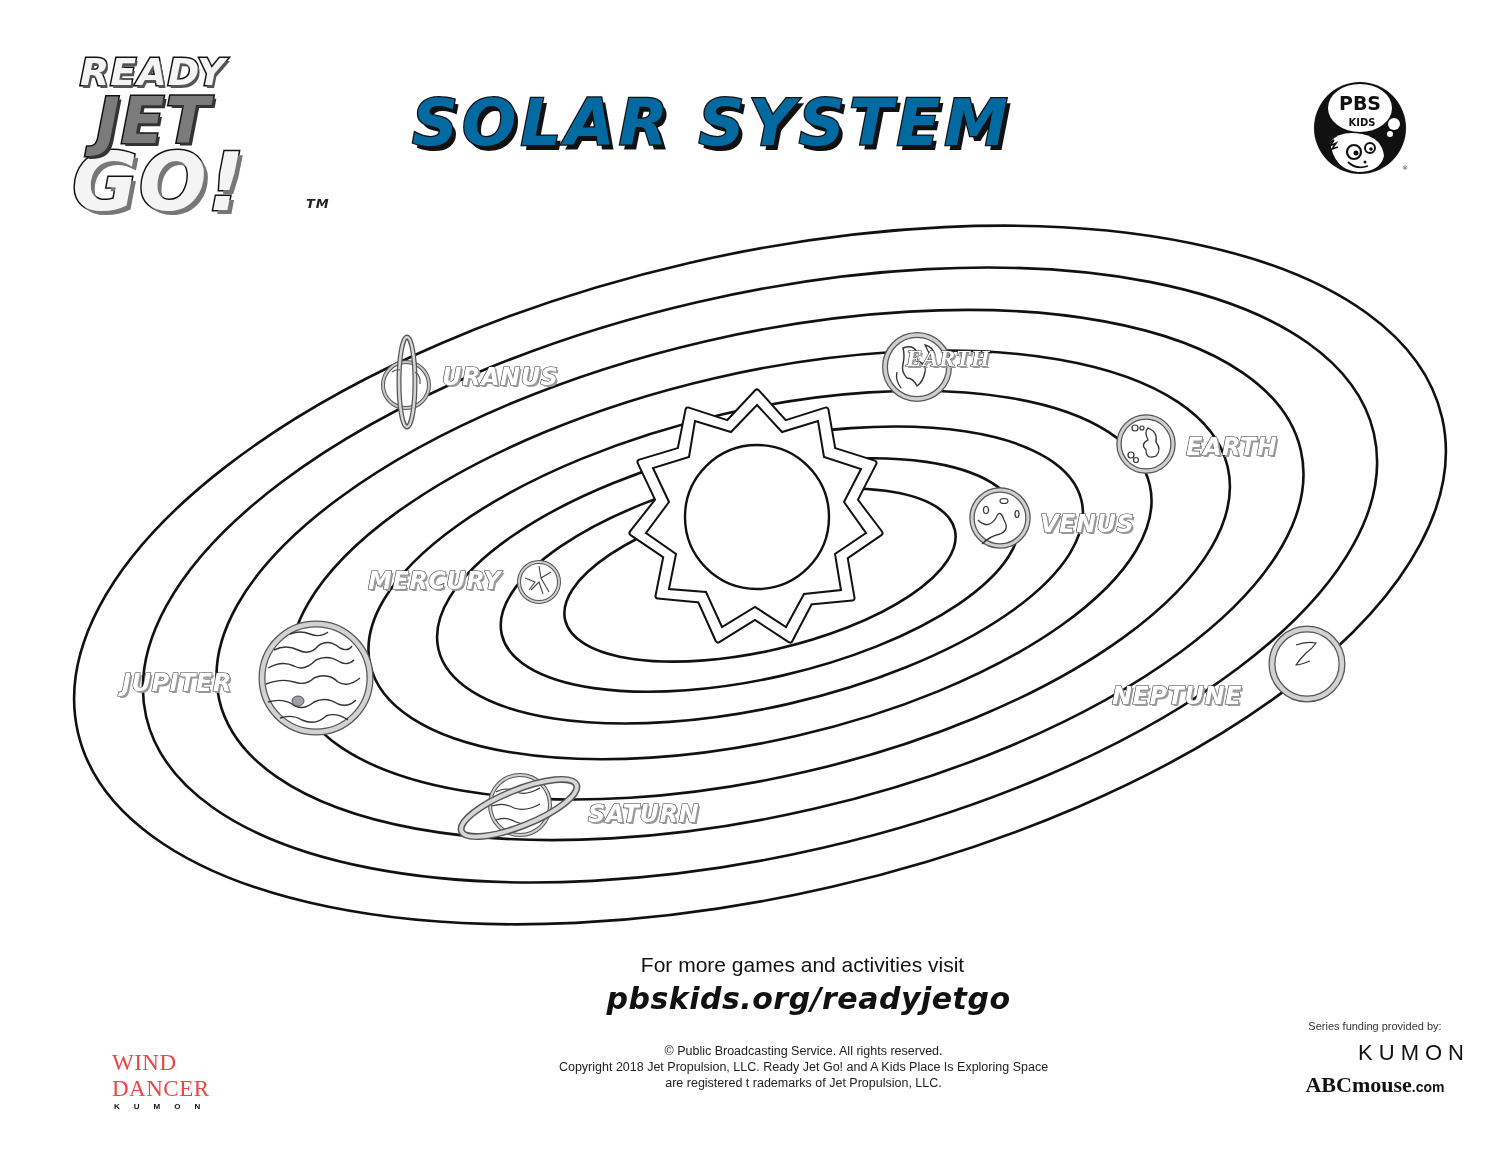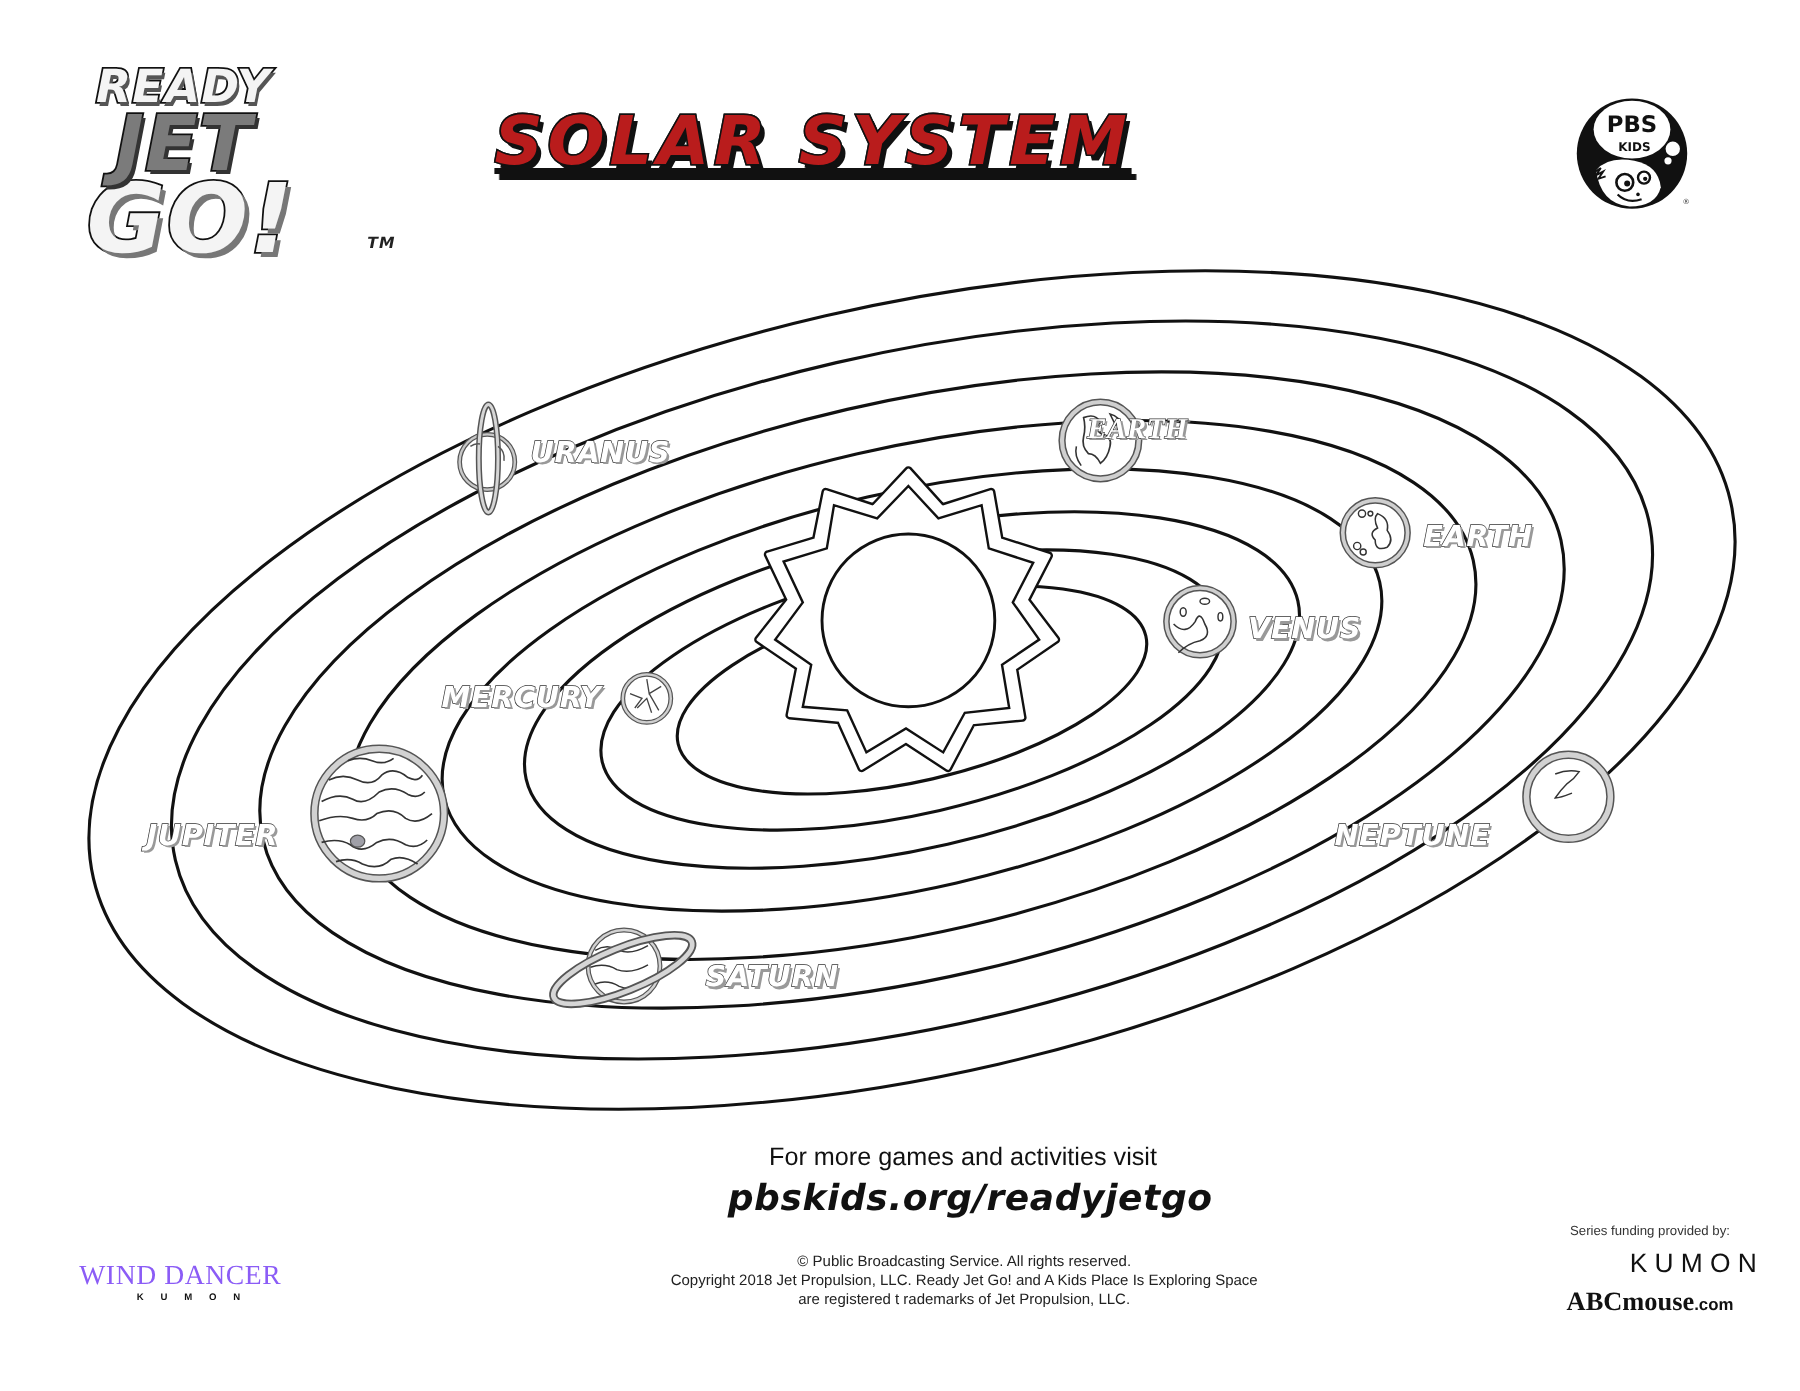--- a/index.html
+++ b/index.html
@@ -10,39 +10,39 @@
   #rjg-logo { left: 68px; top: 50px; width: 262px; height: 165px; }
   .rjg-word { position: absolute; font-family: "DejaVu Sans", sans-serif; font-weight: bold; font-style: italic; letter-spacing: 1px;
               -webkit-text-stroke: 3px #111; paint-order: stroke fill; }
   .rjg-ready { left: 12px; top: 0px; font-size: 38px; color: #f4f4f4; text-shadow: 2px 3px 0 #555; }
   .rjg-jet { left: 28px; top: 34px; font-size: 64px; color: #7b7b7b; text-shadow: 3px 3px 0 #333; }
   .rjg-go { left: 4px; top: 86px; font-size: 80px; color: #f4f4f4; text-shadow: 4px 4px 0 #777; }
   .rjg-tm { left: 238px; top: 146px; font-size: 13px; font-weight: bold; color: #222; }
 
   
   #title { left: 412px; top: 86px; width: 790px; height: 100px; }
-  #title span { font-family: "DejaVu Sans", sans-serif; font-weight: bold; font-style: italic; font-size: 56px; letter-spacing: 4px;
-                color: #b91c1c; -webkit-text-stroke: 2.5px #111; paint-order: stroke fill; text-shadow: 4px 5px 0 #111; text-decoration: underline; }
+  #title span { font-family: "DejaVu Sans", sans-serif; font-weight: bold; font-style: italic; font-size: 64px; letter-spacing: 4px;
+                color: #0369a1; -webkit-text-stroke: 2.5px #111; paint-order: stroke fill; text-shadow: 4px 5px 0 #111; }
 
   
   #pbs-logo { left: 1310px; top: 78px; width: 100px; height: 100px; }
 
   
   #solar-drawing { left: 0; top: 0; width: 1500px; height: 1159px; }
 
   .planet-label { position: absolute; font-family: "DejaVu Sans", sans-serif; font-weight: bold; font-style: italic; font-size: 24px;
                   color: #fff; -webkit-text-stroke: 1.2px #333; paint-order: stroke fill; text-shadow: 2px 2px 0 #999; letter-spacing: 0.5px; white-space: nowrap; }
 
   
   #visit-line { left: 0; width: 1605px; top: 953px; text-align: center; font-family: "Liberation Sans", sans-serif; font-size: 21px; color: #111; }
   #visit-url { left: 0; width: 1617px; top: 981px; text-align: center; font-family: "DejaVu Sans", sans-serif; font-style: italic; font-weight: bold; font-size: 30px; letter-spacing: 0.5px; color: #111; }
   #legal { left: 0; width: 1607px; top: 1043px; text-align: center; font-family: "Liberation Sans", sans-serif; font-size: 12.5px; line-height: 16px; color: #222; }
 
   #wind-dancer { left: 66px; top: 1050px; width: 200px; }
-  #wind-dancer .wd-main { font-family: "Liberation Serif", serif; font-size: 23px; letter-spacing: 0.5px; color: #8b5cf6; }
+  #wind-dancer .wd-main { font-family: "Liberation Serif", serif; font-size: 23px; letter-spacing: 0.5px; color: #ef4444; margin-left: 46px; }
   #wind-dancer .wd-sub { font-family: "Liberation Sans", sans-serif; font-weight: bold; font-size: 8px; letter-spacing: 14px; margin-left: 48px; color: #111; }
 
   #funding { left: 1280px; top: 1020px; width: 190px; text-align: center; }
   #funding .fund-label { font-family: "Liberation Sans", sans-serif; font-size: 11px; color: #333; }
   #funding .kumon { font-family: "Liberation Sans", sans-serif; font-size: 22px; letter-spacing: 6px; color: #111; margin-top: 8px; text-align: right; }
   #funding .abc { font-family: "Liberation Serif", serif; font-weight: bold; font-size: 22px; color: #111; margin-top: 6px; }
   #funding .abc small { font-family: "Liberation Sans", sans-serif; font-size: 14px; font-weight: bold; }
 </style>
 </head>
 <body>
@@ -170,21 +170,21 @@
     <circle cx="1307" cy="664" r="35" fill="none" stroke="#d2d2d2" stroke-width="4.5"></circle>
     <path d="M1296 645 q10 -4 20 -2 q-4 6 -10 10 q-6 6 -10 12 q4 0 14 -4" fill="none" stroke="#333" stroke-width="1.2"></path>
   </g>
 </svg>
 
 <div class="planet-label" style="left:442px; top:363px;">URANUS</div>
 <div class="planet-label" style="left:906px; top:345px;font-family:Liberation Serif, serif;">EARTH</div>
 <div class="planet-label" style="left:1186px; top:433px;">EARTH</div>
 <div class="planet-label" style="left:1040px; top:510px;">VENUS</div>
 <div class="planet-label" style="left:368px; top:567px;">MERCURY</div>
-<div class="planet-label" style="left:122px; top:669px;margin-top:13px;">JUPITER</div>
+<div class="planet-label" style="left:122px; top:669px;">JUPITER</div>
 <div class="planet-label" style="left:588px; top:800px;">SATURN</div>
 <div class="planet-label" style="left:1112px; top:682px;">NEPTUNE</div>
 
 <div id="visit-line" class="abs">For more games and activities visit</div>
 <div id="visit-url" class="abs">pbskids.org/readyjetgo</div>
 
 <div id="legal" class="abs">
   <div>© Public Broadcasting Service. All rights reserved.</div>
   <div>Copyright 2018 Jet Propulsion, LLC. Ready Jet Go! and A Kids Place Is Exploring Space</div>
   <div>are registered t rademarks of Jet Propulsion, LLC.</div>

